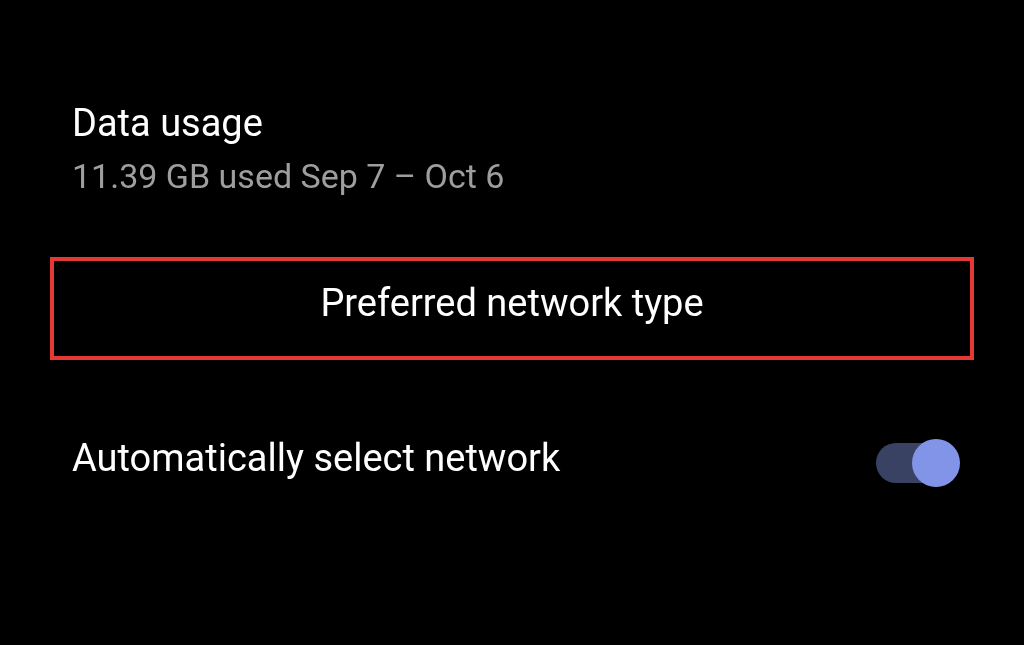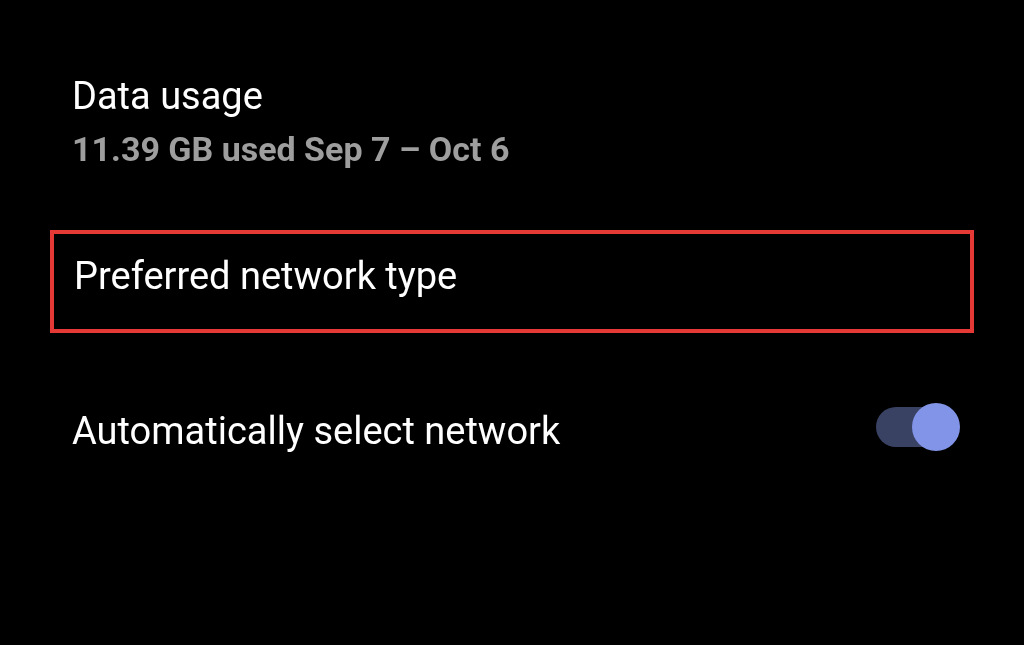--- a/index.html
+++ b/index.html
@@ -24,38 +24,39 @@
     .setting-title {
       color: #ffffff;
       font-size: 38px;
       font-weight: 400;
       line-height: 1.3;
       margin-bottom: 6px;
     }
     .setting-subtitle {
       color: #9e9e9e;
       font-size: 34px;
-      font-weight: 700;
+      font-weight: 400;
       line-height: 1.3;
       margin-top: 6px;
     }
     .highlighted {
       border: 4px solid #e53935;
       margin: 30px 50px;
       padding: 18px 20px 22px 20px;
+      text-align: center;
     }
     .highlighted .setting-title {
       font-size: 38px;
     }
     .highlighted .setting-subtitle {
       font-size: 34px;
     }
     .setting-item-toggle {
       display: flex;
-      align-items: flex-start;
+      align-items: flex-end;
       justify-content: space-between;
       padding: 44px 72px 28px 72px;
     }
     .setting-item-toggle .setting-title {
       margin-bottom: 0;
     }
     .toggle-switch {
       position: relative;
       width: 76px;
       height: 40px;
@@ -72,21 +73,21 @@
       position: absolute;
       top: -4px;
       left: 36px;
       width: 48px;
       height: 48px;
       background: #8294e8;
       border-radius: 50%;
       transition: left 0.2s;
     }
     .first-item {
-      padding-top: 72px;
+      padding-top: 99px;
       padding-bottom: 28px;
     }
   </style>
 </head>
 <body>
 
 <div class="settings-list">
 
   <div class="setting-item first-item">
     <div class="setting-title">Data usage</div>

